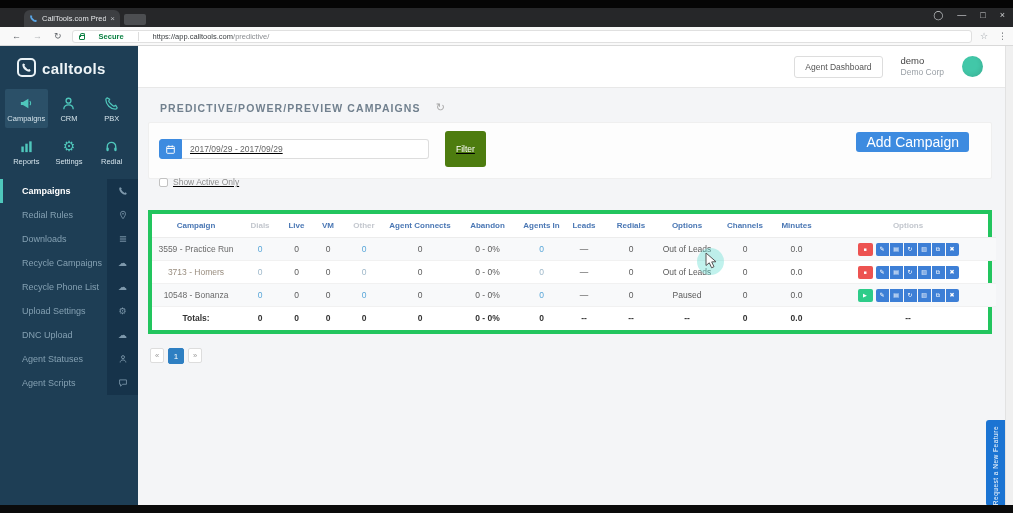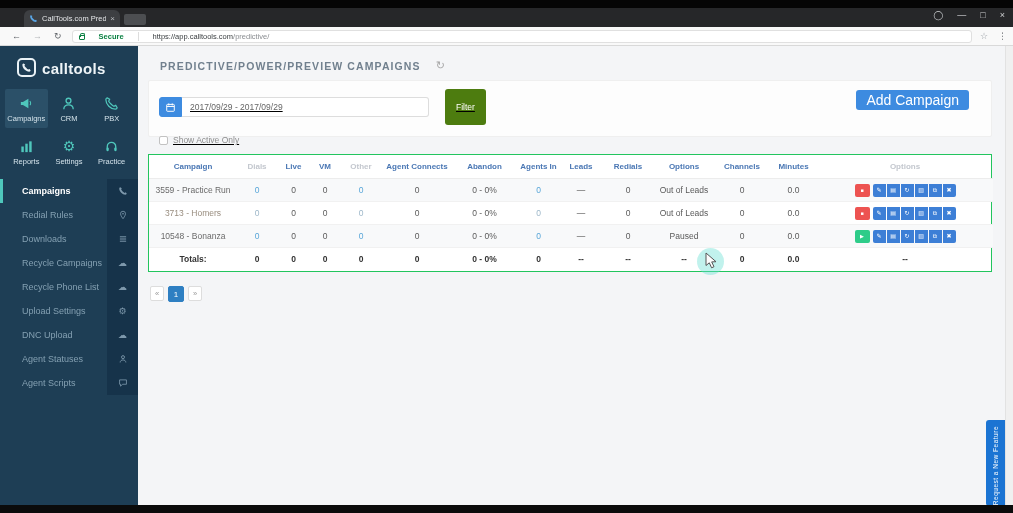--- a/index.html
+++ b/index.html
@@ -72,21 +72,21 @@
   .cal-btn { width:23px; height:20px; background:#3d8be0; border:1px solid #3d8be0; border-radius:3px 0 0 3px; color:#fff; display:flex; align-items:center; justify-content:center; }
   .cal-btn svg { width:11px; height:11px; }
   .date-input { width:247px; height:20px; border:1px solid #ddd; border-left:none; border-radius:0 3px 3px 0; font-size:8.5px; color:#666; padding-left:8px; font-family:"Liberation Sans",sans-serif; }
   .filter-btn { margin-left:16px; height:36px; background:#4d7c0f; border:none; border-radius:3px; color:#fff; font-size:8.5px; padding:0 11px; }
   .add-campaign { position:absolute; right:22px; top:9px; height:20px; background:#3d8be0; border:none; border-radius:3px; color:#fff; font-size:14px; padding:0 10px; }
   .check-row { display:flex; align-items:center; gap:5px; margin-top:10px; }
   .cb { width:9px; height:9px; border:1px solid #c2c2c2; border-radius:2px; background:#fff; }
   .cb-label { font-size:8.5px; color:#8e8e8e; }
 
   
-  .tablewrap { margin:17px 0 0 -12px; width:844px; background:#fff; border:1px solid #22c55e; }
+  .tablewrap { margin:31px 0 0 -12px; width:844px; background:#fff; border:4px solid #22c55e; }
   table { border-collapse:collapse; table-layout:fixed; width:842px; }
   th { font-size:8px; font-weight:bold; color:#4a77b4; padding:7px 2px; border-bottom:1px solid #ececec; text-align:center; }
   th.mut { color:#c3c7ce; }
   td { font-size:8.5px; color:#5a5a5a; text-align:center; height:23px; border-bottom:1px solid #f1f1f1; }
   tr.alt td { background:#f8f9fa; }
   td.lk { color:#58a6d8; }
   td.lkm { color:#9db7c9; }
   td.campname { color:#6b6b6b; }
   tr.homers td.campname { color:#998d7f; }
   tr.totals td { font-weight:bold; color:#333; border-bottom:none; border-top:1px solid #e3e3e3; }
@@ -197,21 +197,21 @@
         <div class="tile">
           <span class="g">⚙</span>
           <span class="tile-label">Settings</span>
         </div>
         <div class="tile">
           <svg viewBox="0 0 16 16">
               <path d="M3.5 9.5V8a4.5 4.5 0 0 1 9 0v1.5" fill="none" stroke="currentColor" stroke-width="1.4"></path>
               <rect x="2.5" y="9" width="2.6" height="4" rx="1.2" fill="currentColor"></rect>
               <rect x="10.9" y="9" width="2.6" height="4" rx="1.2" fill="currentColor"></rect>
             </svg>
-          <span class="tile-label">Practice</span>
+          <span class="tile-label">Redial</span>
         </div>
       </div>
 
       <div class="menu">
         <div class="menu-item active">
           <span class="menu-label">Campaigns</span>
           <span class="menu-iconbox">
               <svg viewBox="0 0 16 16">
                 <path d="M3.5 2C3 2 2 3 2 4c0 5 5 10 10 10 1 0 2-1 2-1.5L12.5 10l-2 1C9 10.3 5.7 7 5 5.5l1-2L3.5 2z" fill="currentColor"></path>
               </svg>
@@ -272,20 +272,28 @@
           <span class="menu-iconbox">
               <svg viewBox="0 0 16 16">
                 <path d="M2.5 3h11v7h-6L4 13v-3H2.5z" fill="none" stroke="currentColor" stroke-width="1.3"></path>
               </svg>
             </span>
         </div>
       </div>
     </div>
 
     <div class="main">
+      <div class="tophdr">
+        <button class="agent-dash">Agent Dashboard</button>
+        <div class="userblock">
+          <div class="user-name">demo</div>
+          <div class="user-org">Demo Corp</div>
+        </div>
+        <div class="avatar"></div>
+      </div>
 
       <div class="content">
         <div class="page-title-row">
           <span class="page-title">PREDICTIVE/POWER/PREVIEW CAMPAIGNS</span>
           <span class="refresh">↻</span>
         </div>
 
         <div class="filter-panel">
           <div class="date-group">
             <span class="cal-btn">

